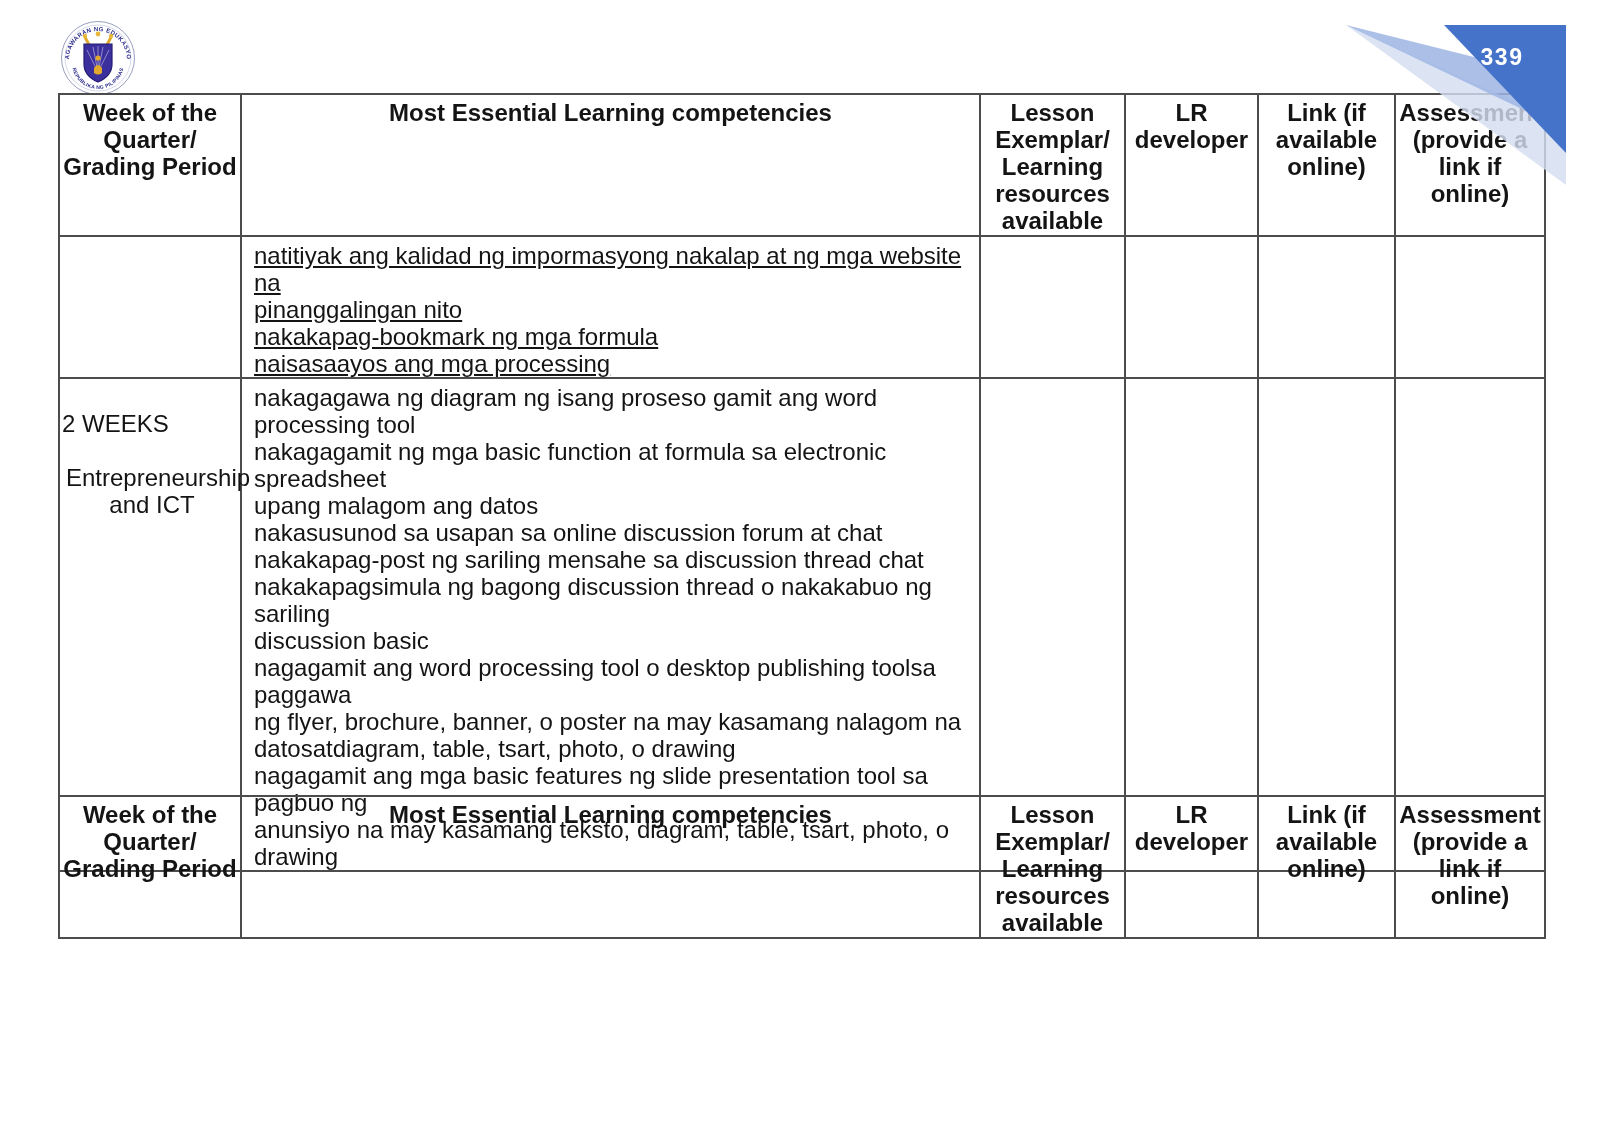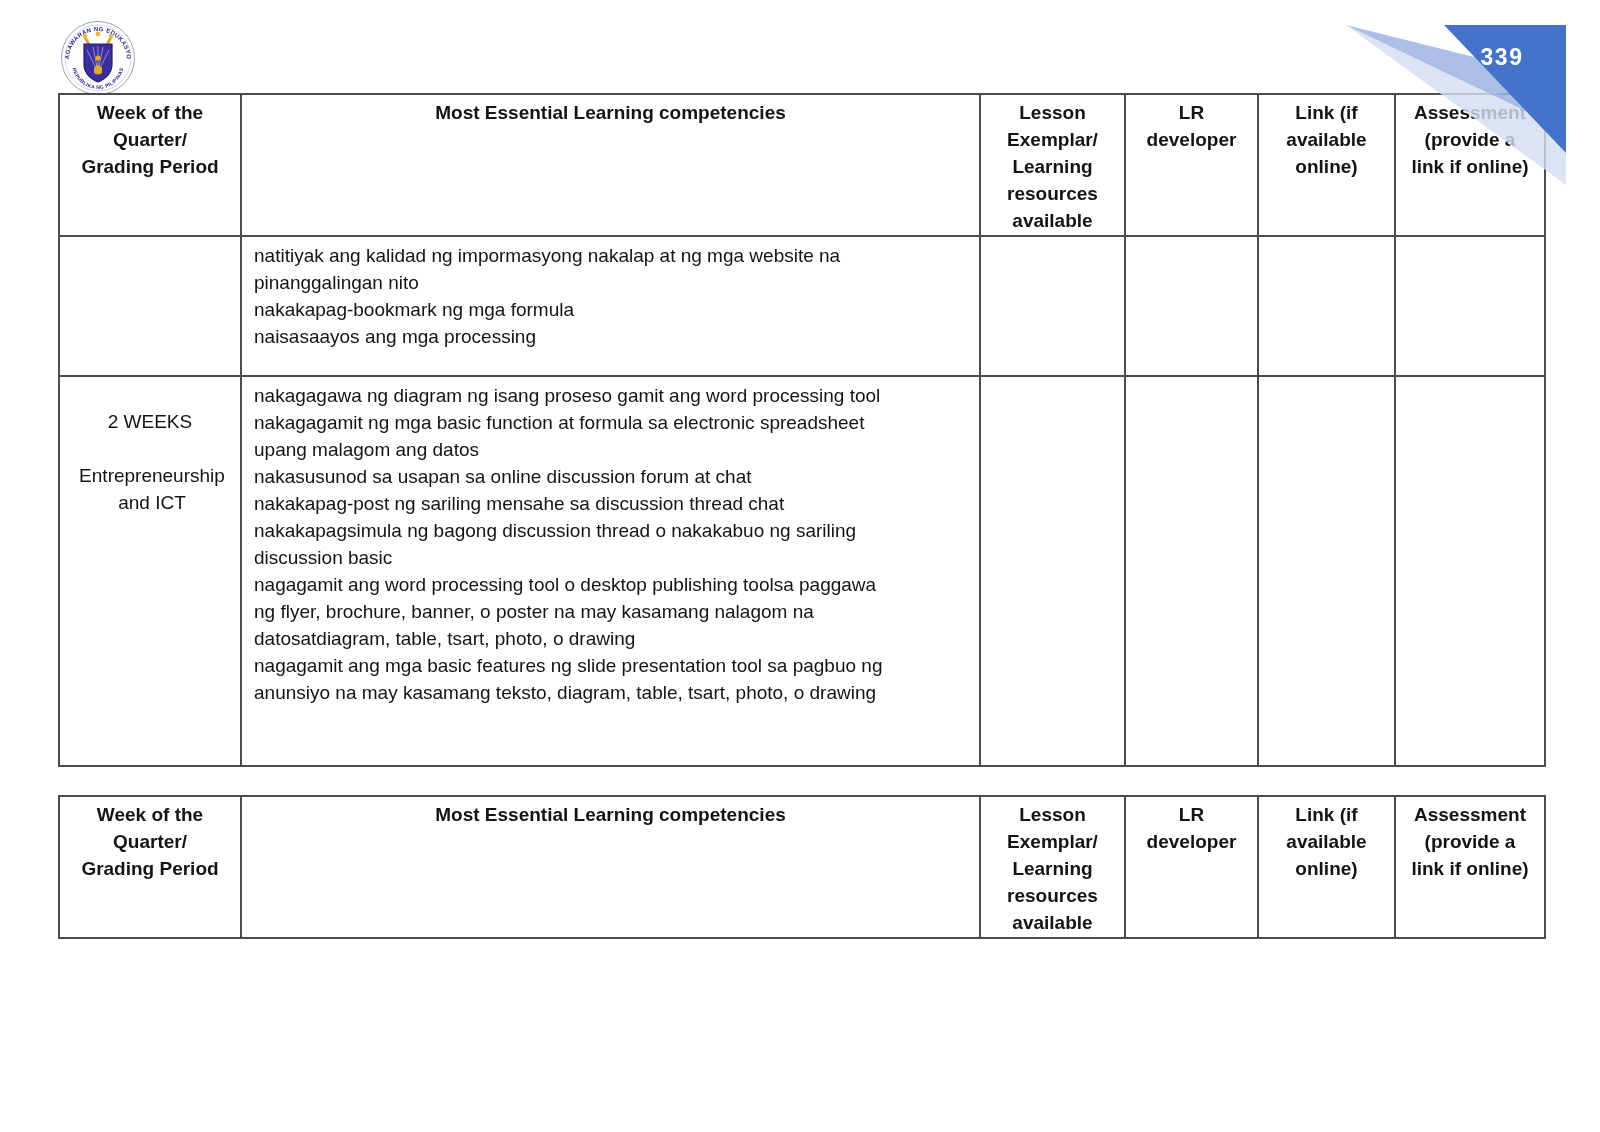--- a/index.html
+++ b/index.html
@@ -18,32 +18,32 @@
   
   table.melc{
     position:absolute;left:58px;
     border-collapse:collapse;
     table-layout:fixed;
     z-index:1;
   }
   table.melc td{
     border:2px solid #4c4c4c;
     vertical-align:top;
-    font-size:19px;
+    font-size:24px;
     line-height:27px;
   }
   td.hdr{
     font-weight:bold;
     font-size:18.5px;
     text-align:center;
     white-space:pre-line;
     padding:4px 1px 0 1px;
   }
   td.period{padding:4px 2px 0 2px;white-space:pre-line;}
-  .period-week{text-align:center;}
+  .period-week{text-align:left;}
   .period-subject{text-align:center;padding-left:4px;}
   td.comp{padding:5px 10px 0 12px;}
   .comp-item{white-space:pre-line;}
   td.empty{padding:0;}
   .t1{top:93px;}
   .t2{top:795px;}
 </style>
 </head>
 <body>
 
@@ -110,21 +110,21 @@
 available</td>
       <td class="hdr">LR
 developer</td>
       <td class="hdr">Link (if
 available
 online)</td>
       <td class="hdr">Assessment
 (provide a
 link if online)</td>
     </tr>
-    <tr style="height:140px;">
+    <tr style="height:140px;text-decoration:underline;">
       <td class="period"></td>
       <td class="comp">
         <div class="comp-item">natitiyak ang kalidad ng impormasyong nakalap at ng mga website na
 pinanggalingan nito</div>
         <div class="comp-item">nakakapag-bookmark ng mga formula</div>
         <div class="comp-item">naisasaayos ang mga processing</div>
       </td>
       <td class="empty"></td>
       <td class="empty"></td>
       <td class="empty"></td>

